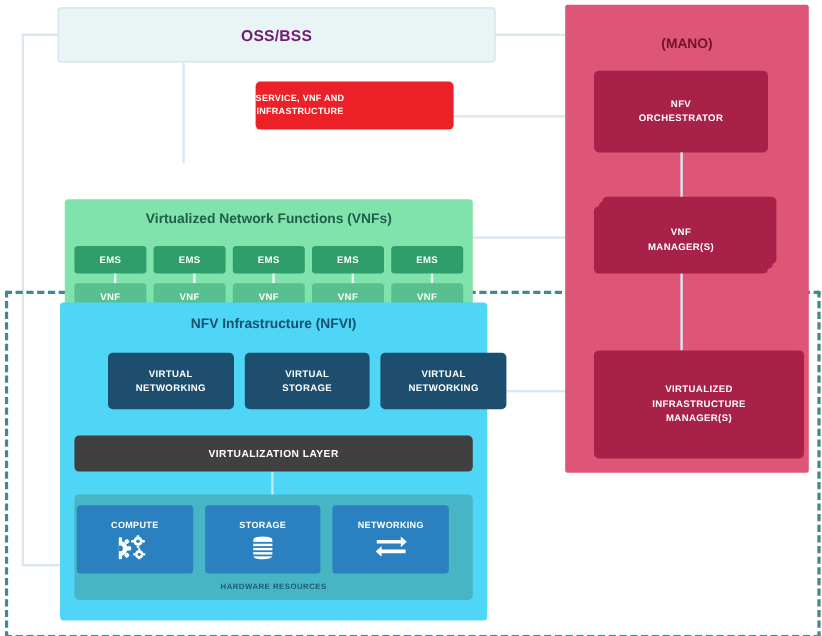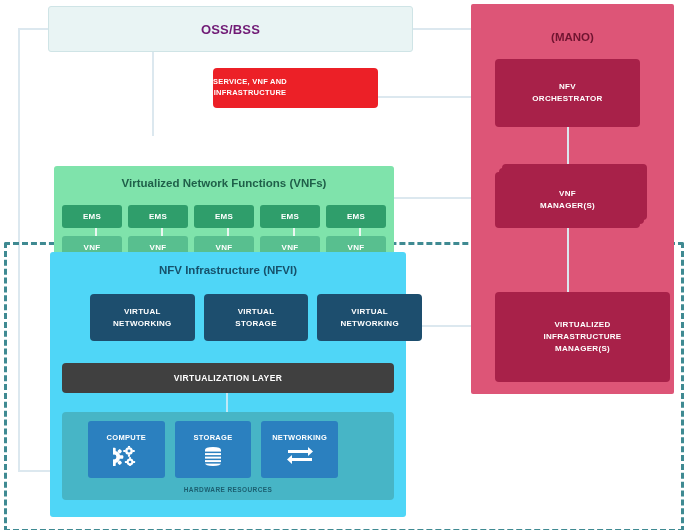--- a/index.html
+++ b/index.html
@@ -74,21 +74,21 @@
   #virt-layer{
     position:absolute;left:12px;top:111px;width:332px;height:30px;
     background:#404040;border-radius:4px;
     display:flex;align-items:center;justify-content:center;
     color:#fff;font-size:8.5px;font-weight:bold;letter-spacing:.4px;
   }
   #hw-wrap{
     position:absolute;left:12px;top:160px;width:332px;height:88px;
     background:#47b5c6;border-radius:4px;
   }
-  .hw-row{position:absolute;left:26px;top:9px;width:250px;display:flex;gap:10px;}
+  .hw-row{position:absolute;left:2px;top:9px;width:310px;display:flex;gap:10px;}
   .hw-cell{
     flex:1;height:57px;background:#2b80bf;border-radius:3px;
     display:flex;flex-direction:column;align-items:center;justify-content:center;gap:4px;
   }
   .hw-cell .lbl{color:#fff;font-size:7.5px;font-weight:bold;letter-spacing:.3px;}
   .hw-cell .ico{display:block;line-height:0;}
   #hw-caption{
     position:absolute;left:0;bottom:7px;width:100%;text-align:center;
     color:#1c5f70;font-size:6.5px;font-weight:bold;letter-spacing:.4px;
   }

